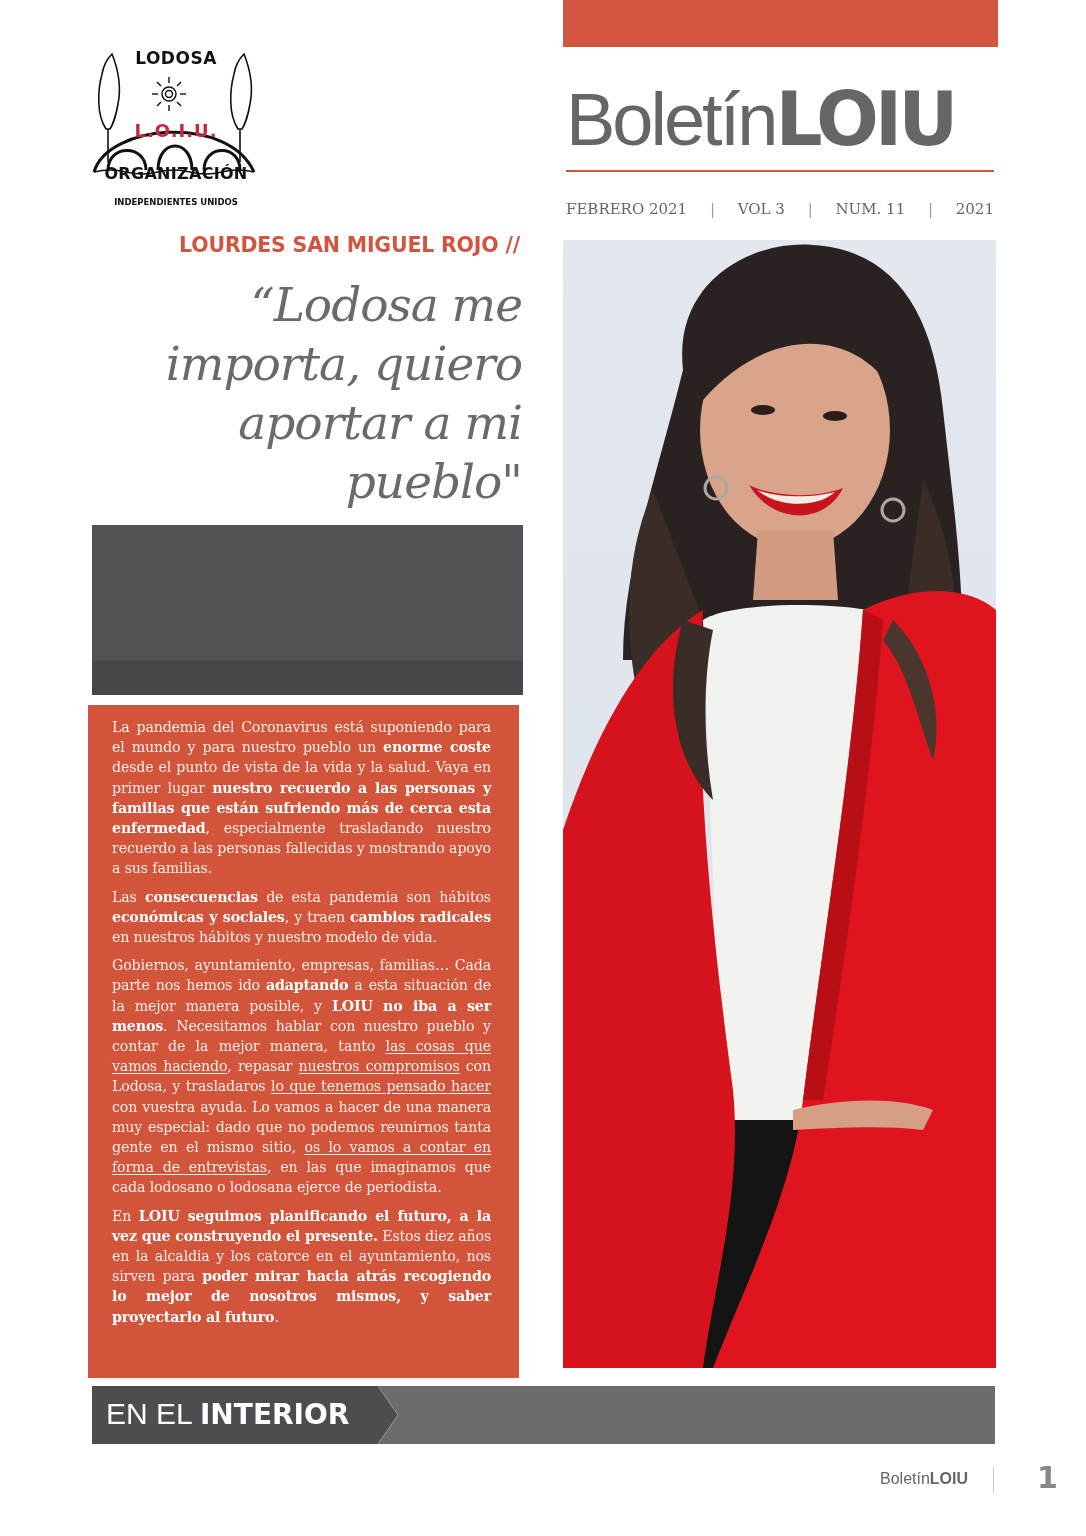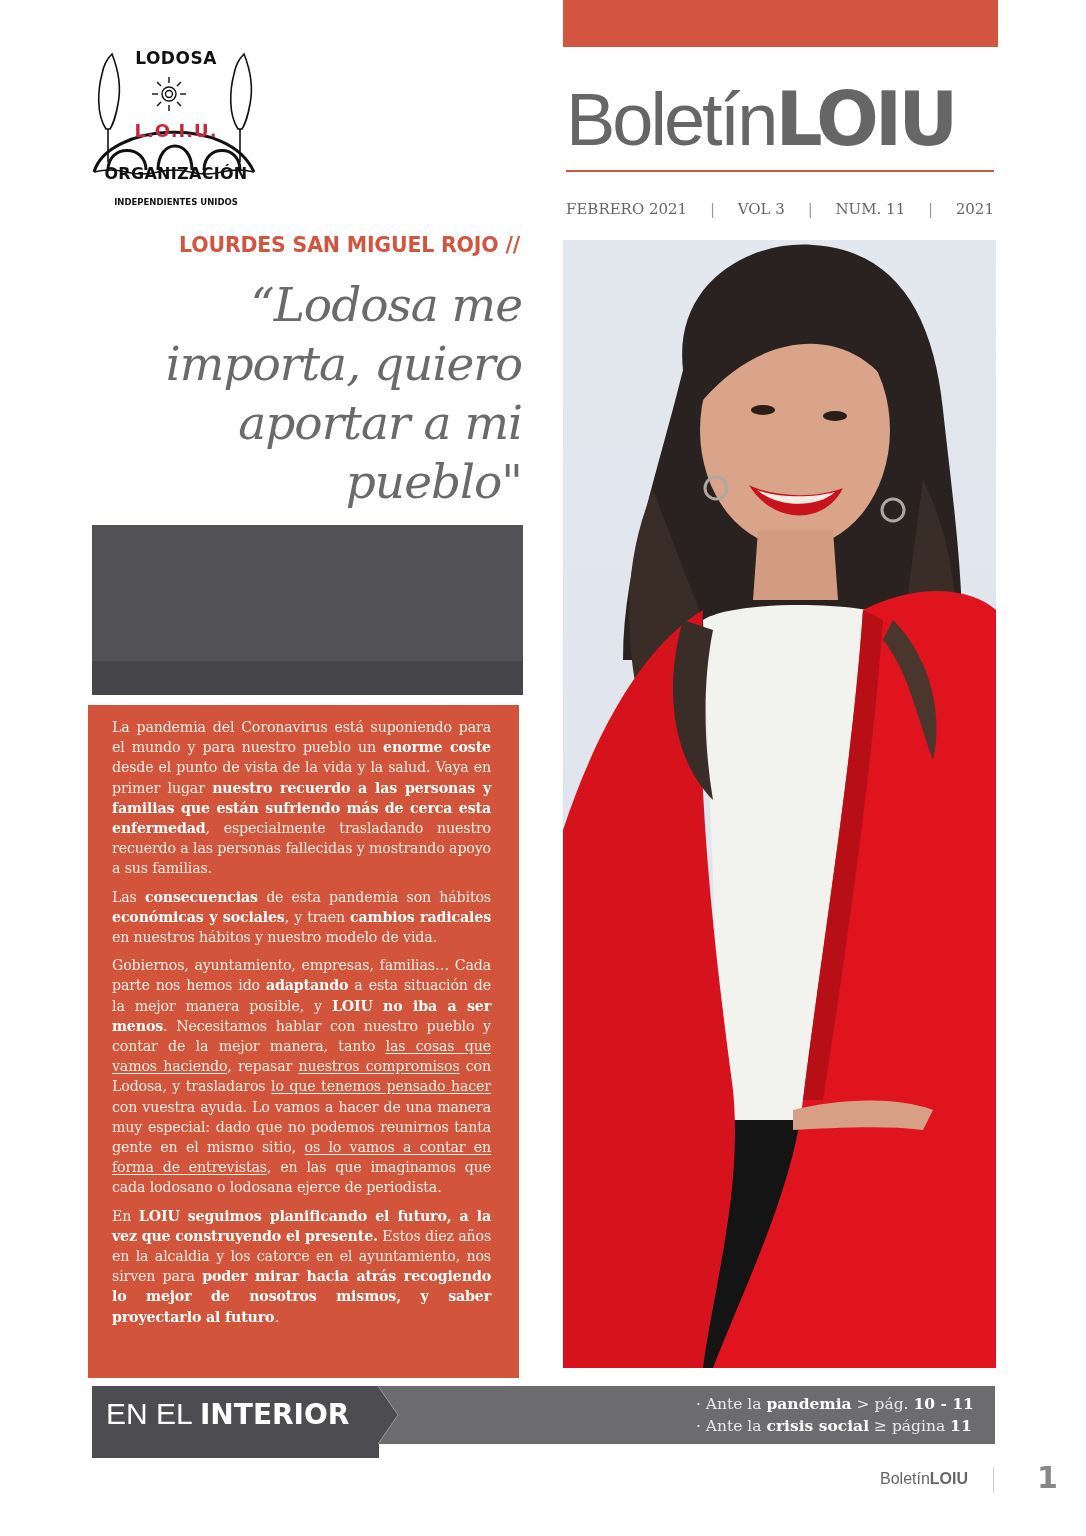--- a/index.html
+++ b/index.html
@@ -32,21 +32,21 @@
   .dark-box .l2 { position: absolute; left: 24px; top: 76px; font-family: "DejaVu Sans", sans-serif; font-weight: bold; font-size: 54px; color: #fff; letter-spacing: -0.5px; }
 
   .red-box { position: absolute; left: 88px; top: 695px; width: 431px; height: 673px; background: #d2543a; padding: 12px 28px 0 24px; margin-top: 10px; }
   .red-box p { font-family: "DejaVu Serif", serif; font-size: 14.2px; line-height: 20.2px; color: #fbeee8; text-align: justify; margin-bottom: 8px; letter-spacing: -0.15px; }
   .red-box b { color: #ffffff; }
   .red-box u { text-decoration: underline; text-underline-offset: 2px; }
 
   .photo { position: absolute; left: 563px; top: 240px; width: 433px; height: 1128px; overflow: hidden; background: linear-gradient(180deg, #e3e7ee 0%, #dfe5ee 60%, #e8ebf0 100%); }
 
   .interior { position: absolute; left: 92px; top: 1386px; width: 903px; height: 58px; background: #6c6c6e; }
-  .interior .lhs { position: absolute; left: 0; top: 0; width: 287px; height: 72px; background: #4d4c50; }
+  .interior .lhs { position: absolute; left: 0; top: 0; width: 287px; height: 58px; background: #4d4c50; }
   .interior .title { position: absolute; left: 14px; top: 11px; font-family: "Liberation Sans", sans-serif; font-size: 30px; color: #fff; white-space: nowrap; }
   .interior .title b { font-family: "DejaVu Sans", sans-serif; font-weight: bold; font-size: 28px; }
   .interior .col { position: absolute; top: 7px; font-family: "DejaVu Serif", serif; font-size: 15.5px; line-height: 21px; color: #e9e9e9; white-space: nowrap; }
   .interior .col b { color: #fff; }
 
   .footer-brand { position: absolute; left: 880px; top: 1470px; font-family: "Liberation Sans", sans-serif; font-size: 16px; color: #666; }
   .footer-brand b { font-weight: bold; }
   .footer-sep { position: absolute; left: 993px; top: 1467px; width: 1px; height: 26px; background: #ccc; }
   .footer-page { position: absolute; left: 1037px; top: 1460px; font-family: "DejaVu Sans", sans-serif; font-weight: bold; font-size: 30px; color: #888; }
 </style>
@@ -164,21 +164,17 @@
 </div>
 
 <div class="interior">
   <div class="lhs">
     <div class="title"><span>EN EL </span><b>INTERIOR</b></div>
   </div>
   <svg style="position:absolute;left:286px;top:0" width="22" height="58" viewBox="0 0 22 58">
     <path d="M0 0 L20 29 L0 58 Z" fill="#4d4c50"></path>
     <path d="M0 0 L20 29 L0 58" fill="none" stroke="#9a9a9c" stroke-width="1"></path>
   </svg>
-  <div class="col" style="left:604px">
-    <div><span>· Ante la </span><b>pandemia</b><span>  &gt; pág. </span><b>10 - 11</b></div>
-    <div><span>· Ante la </span><b>crisis social</b><span> ≥ página </span><b>11</b></div>
-  </div>
 </div>
 
 <div class="footer-brand"><span>Boletín</span><b>LOIU</b></div>
 <div class="footer-sep"></div>
 <div class="footer-page">1</div>
 
 </body></html>

